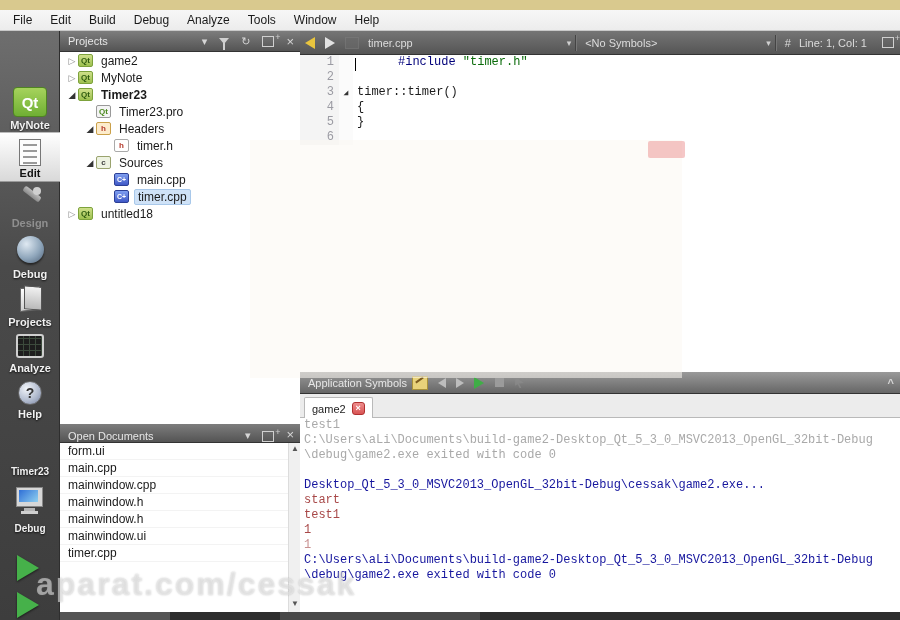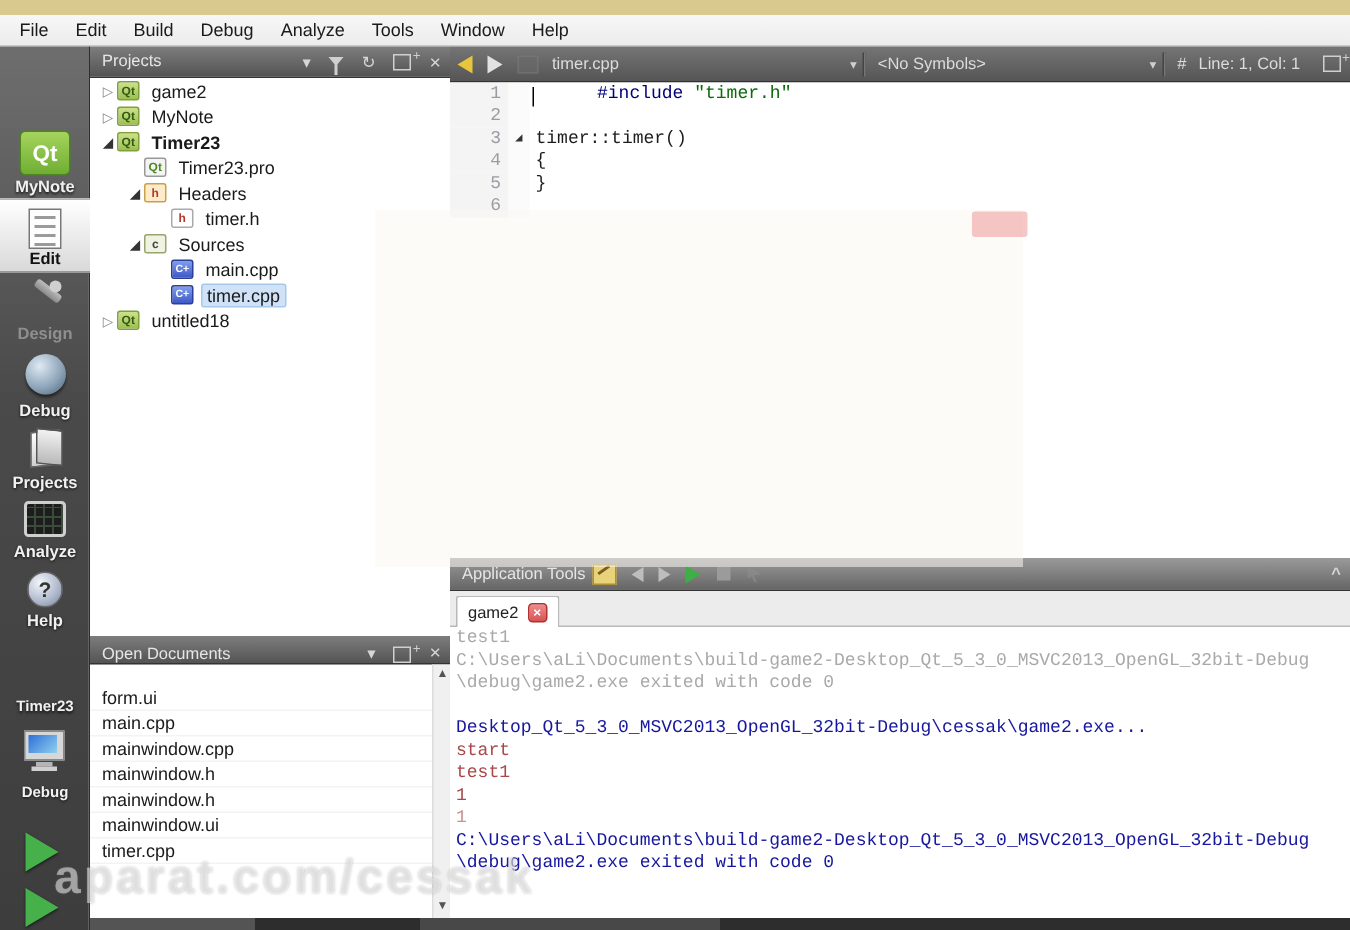--- a/index.html
+++ b/index.html
@@ -83,21 +83,21 @@
   .fi-hdr{background:#fdeccc;border:1px solid #caa049;color:#b3382a;}
   .fi-h{background:#fff;border:1px solid #aaa;color:#b3382a;}
   .fi-src{background:#eef3e2;border:1px solid #9aa36e;color:#444;}
   .fi-cpp{background:linear-gradient(#7f9ff0,#3f58c6);color:#fff;border:1px solid #2c3f96;font-size:7px;}
   .tree-label{padding:0 3px;}
   .tree-label.sel{background:#cfe2f7;border:1px solid #a8c8ea;border-radius:2px;}
   .tree-label.bold{font-weight:bold;}
 
   
   #docs-header{left:60px;top:424px;width:240px;height:19px;align-items:flex-end;}
-  #docs-list{left:60px;top:443px;width:228px;height:121px;background:#fff;overflow:hidden;font-size:12px;margin-top:14px;}
+  #docs-list{left:60px;top:443px;width:228px;height:121px;background:#fff;overflow:hidden;font-size:12px;}
   .doc-row{height:16px;line-height:16px;padding-left:8px;color:#1a1a1a;border-bottom:1px solid #f3f3f3;white-space:nowrap;}
   #docs-scroll{left:288px;top:443px;width:12px;height:169px;background:#f0f0f0;border-left:1px solid #dcdcdc;box-sizing:border-box;}
   .scr-arrow{position:absolute;left:0;width:12px;height:12px;font-size:8px;color:#555;text-align:center;line-height:12px;}
   #docs-list-wrap{left:60px;top:443px;width:240px;height:177px;background:#fff;}
 
   
   #ed-toolbar{left:300px;top:31px;width:600px;height:24px;background:linear-gradient(#757575,#555);
               border-bottom:1px solid #333;display:flex;align-items:center;font-size:11px;color:#dcdcdc;box-sizing:border-box;}
   .nav-arrow{width:0;height:0;border-top:6px solid transparent;border-bottom:6px solid transparent;margin:0 5px;}
   .nav-back{border-right:10px solid #e9c53e;}
@@ -355,21 +355,21 @@
         <span class="fold"></span>
         <span class="code"></span>
       </div>
     </div>
   <div id="caret" class="abs"></div>
 
   <div id="ghost1" class="abs"></div>
   <div id="ghost2" class="abs"></div>
 
   <div id="out-header" class="abs panel-header" style="background:linear-gradient(#9a9a9a,#666)">
-    <span class="ph-title">Application Tools</span>
+    <span class="ph-title">Application Symbols</span>
     <span class="pencil-ico"></span>
     <span class="mini-arrow ma-left"></span>
     <span class="mini-arrow ma-right"></span>
     <span class="mini-arrow ma-play"></span>
     <span class="stop-sq"></span>
     <span class="cursor-dim"></span>
     <span class="ph-spacer"></span>
     <span class="ph-ico" style="font-weight:bold">^</span>
   </div>
   <div id="out-tabs" class="abs">

